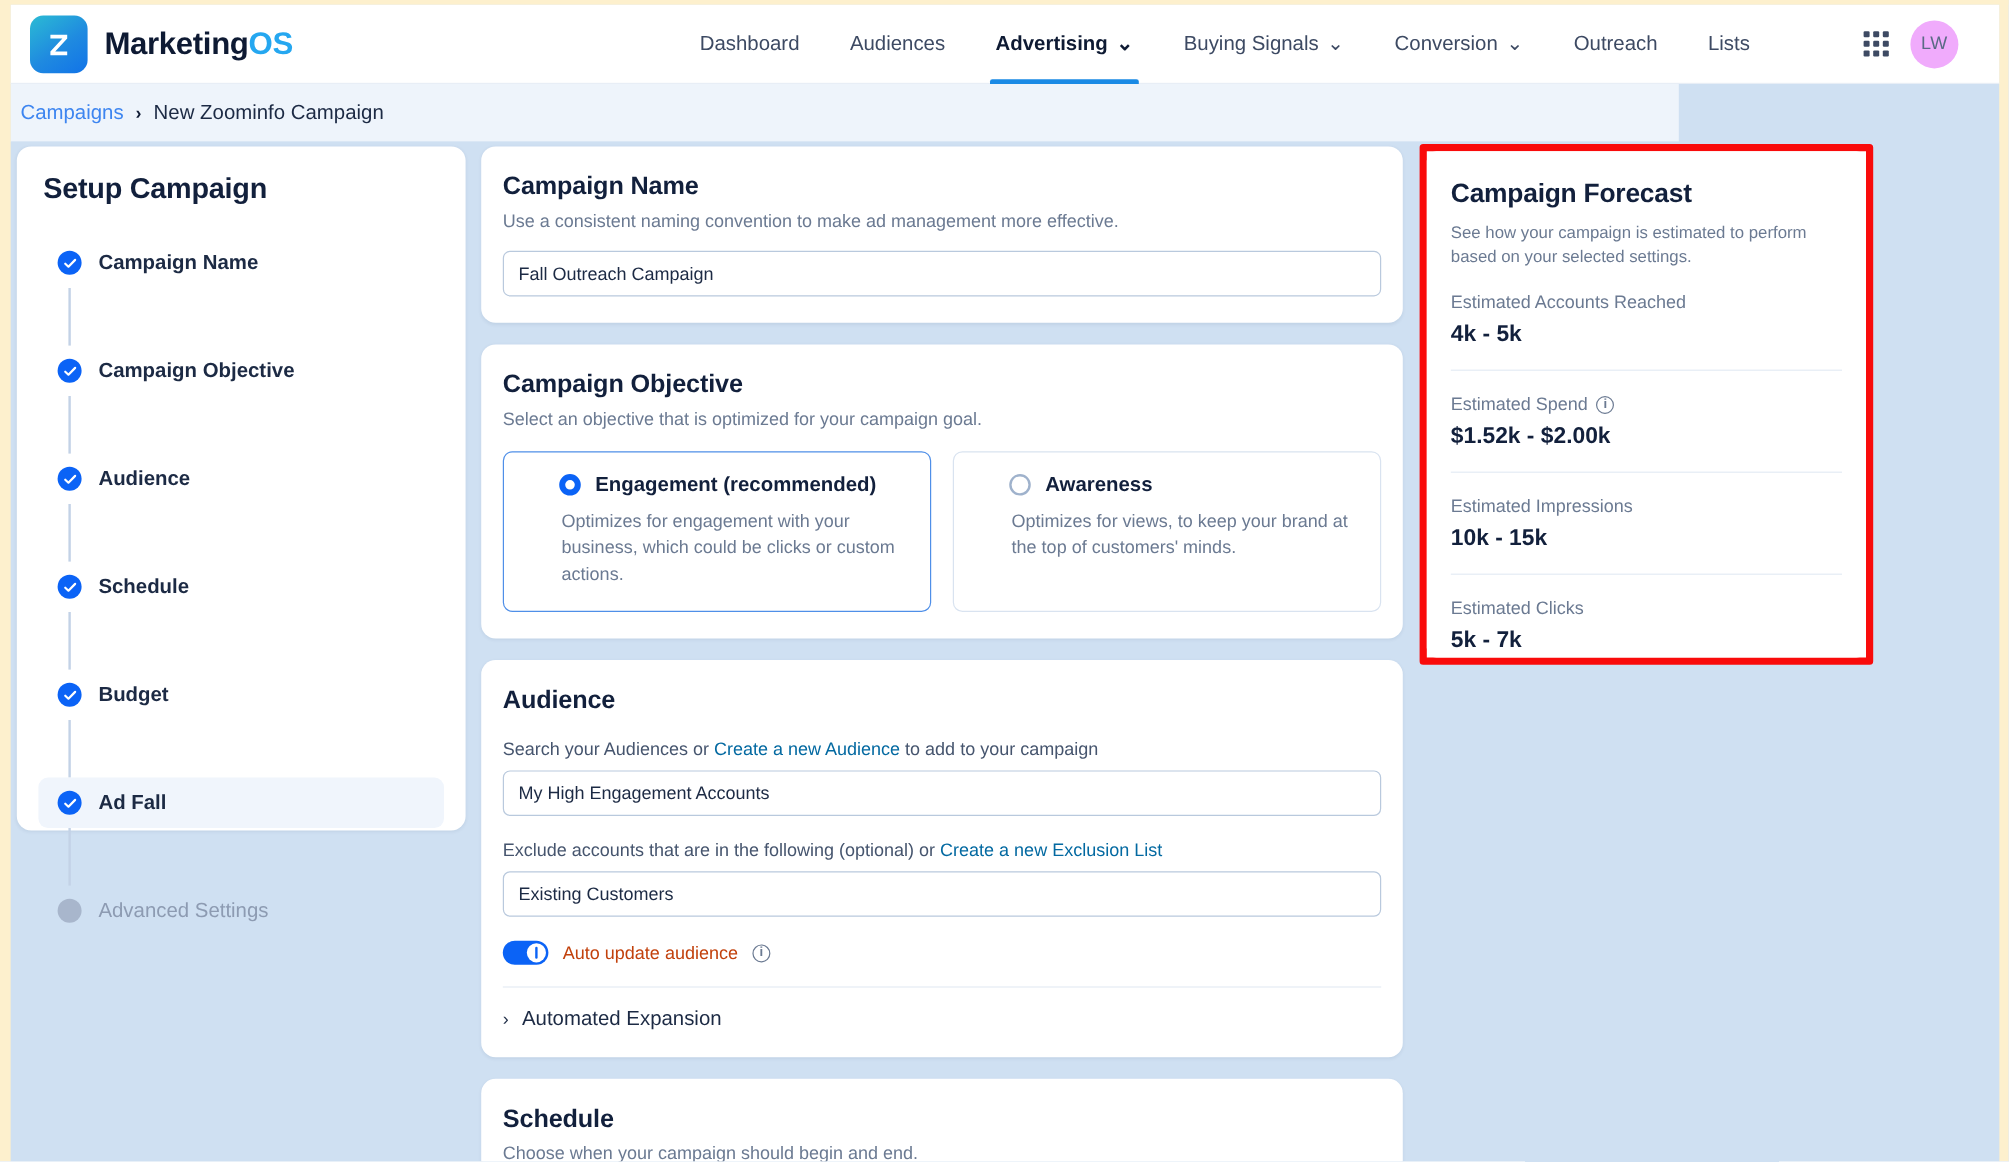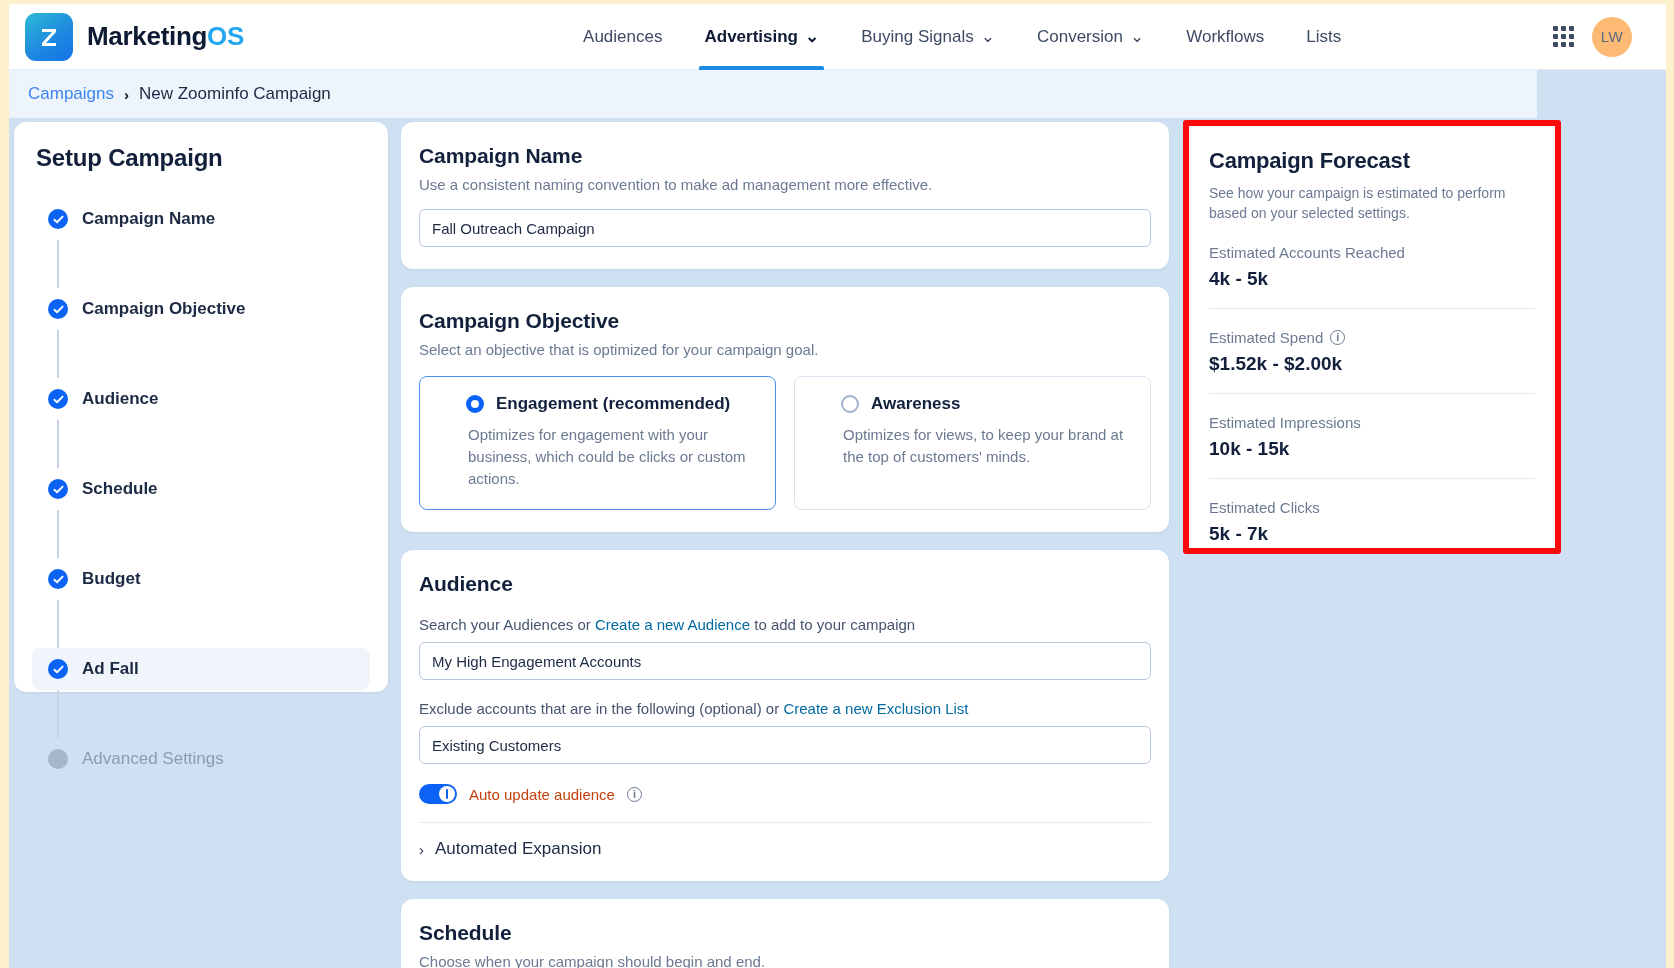--- a/index.html
+++ b/index.html
@@ -74,31 +74,31 @@
   .nav-right {
     margin-left: auto; display: flex; align-items: center; gap: 18px;
     margin-right: 34px;
   }
   .grid-icon {
     display: grid; grid-template-columns: repeat(3, 5px);
     grid-template-rows: repeat(3, 5px); gap: 3px; cursor: pointer;
   }
   .grid-icon i { display: block; width: 5px; height: 5px; background: #3d4a63; border-radius: 1px; }
   .avatar {
-    width: 40px; height: 40px; border-radius: 50%; background: #fdba74;
+    width: 40px; height: 40px; border-radius: 50%; background: #f0abfc;
     display: flex; align-items: center; justify-content: center;
     font-size: 15px; color: #5a6versatile; color: #5a6a85; letter-spacing: 0.5px;
     cursor: pointer;
   }
 
   
   .breadcrumb {
-    position: absolute; left: 9px; top: 70px; width: 1528px; height: 48px;
+    position: absolute; left: 9px; top: 70px; width: 1390px; height: 48px;
     display: flex; align-items: center; gap: 10px;
-    padding-left: 19px; font-size: 17px;
+    padding-left: 8px; font-size: 17px;
     background: #eef4fb;
   }
   .crumb-link { color: #3d85f0; cursor: pointer; }
   .crumb-sep { color: #0e1a33; font-weight: bold; font-size: 15px; }
   .crumb-current { color: #1c2a44; }
 
   
   .content {
     position: absolute; left: 9px; top: 118px; width: 1657px; height: 850px;
     background: #cfe0f2;
@@ -250,36 +250,39 @@
       <div class="brand-logo">
         <svg width="26" height="26" viewBox="0 0 26 26" aria-hidden="true">
           <path d="M6 5 H20 V8 L10 19 H20 V22 H6 V19 L16 8 H6 Z" fill="#ffffff"></path>
         </svg>
       </div>
       <div class="brand-text"><span>Marketing</span><span class="os">OS</span></div>
     </div>
 
     <div class="nav">
       <div class="nav-item">
+        <span>Dashboard</span>
+      </div>
+      <div class="nav-item">
         <span>Audiences</span>
       </div>
       <div class="nav-item active">
         <span>Advertising</span>
         <span class="caret">⌄</span>
       </div>
       <div class="nav-item">
         <span>Buying Signals</span>
         <span class="caret">⌄</span>
       </div>
       <div class="nav-item">
         <span>Conversion</span>
         <span class="caret">⌄</span>
       </div>
       <div class="nav-item">
-        <span>Workflows</span>
+        <span>Outreach</span>
       </div>
       <div class="nav-item">
         <span>Lists</span>
       </div>
     </div>
 
     <div class="nav-right">
       <div class="grid-icon">
         <i></i>
           <i></i>

